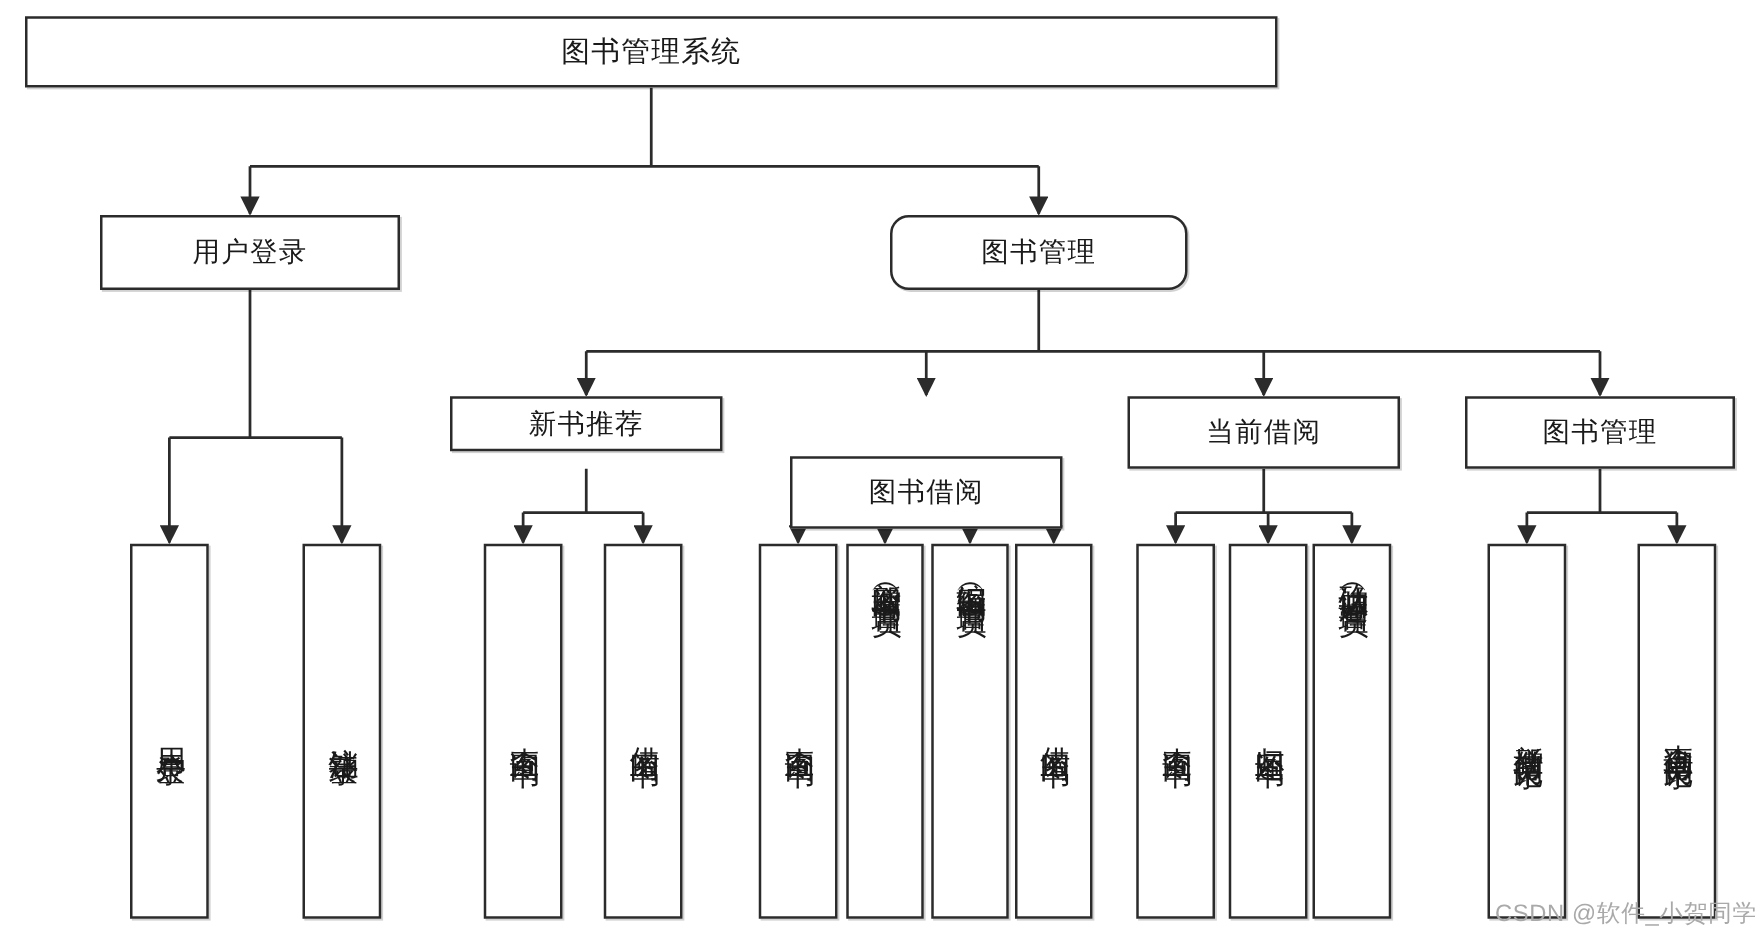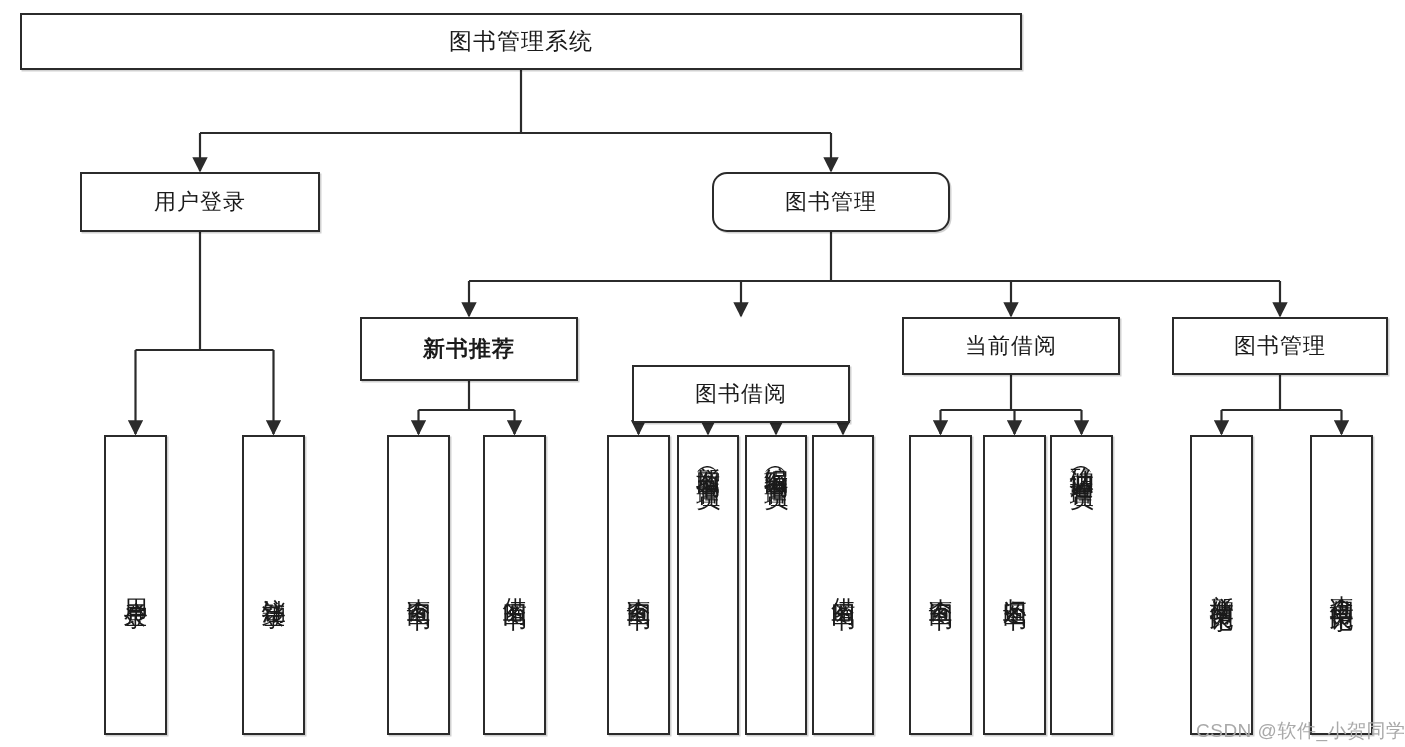--- a/index.html
+++ b/index.html
@@ -127,21 +127,21 @@
     <span class="label">图书管理系统</span>
   </div>
 
   <div class="node h" style="left: 80px; top: 172px; width: 240px; height: 60px;">
     <span class="label">用户登录</span>
   </div>
   <div class="node h" style="left: 712px; top: 172px; width: 238px; height: 60px; border-radius: 15px;">
     <span class="label">图书管理</span>
   </div>
 
-  <div class="node h" style="left: 360px; top: 317px; width: 218px; height: 64px; font-weight: bold;">
+  <div class="node h" style="left: 360px; top: 317px; width: 218px; height: 44px;">
     <span class="label">新书推荐</span>
   </div>
   <div class="node h" style="left: 632px; top: 317px; width: 218px; height: 58px; margin-top: 48px;">
     <span class="label">图书借阅</span>
   </div>
   <div class="node h" style="left: 902px; top: 317px; width: 218px; height: 58px; justify-content: center;">
     <span class="label">当前借阅</span>
   </div>
   <div class="node h" style="left: 1172px; top: 317px; width: 216px; height: 58px;">
     <span class="label">图书管理</span>

